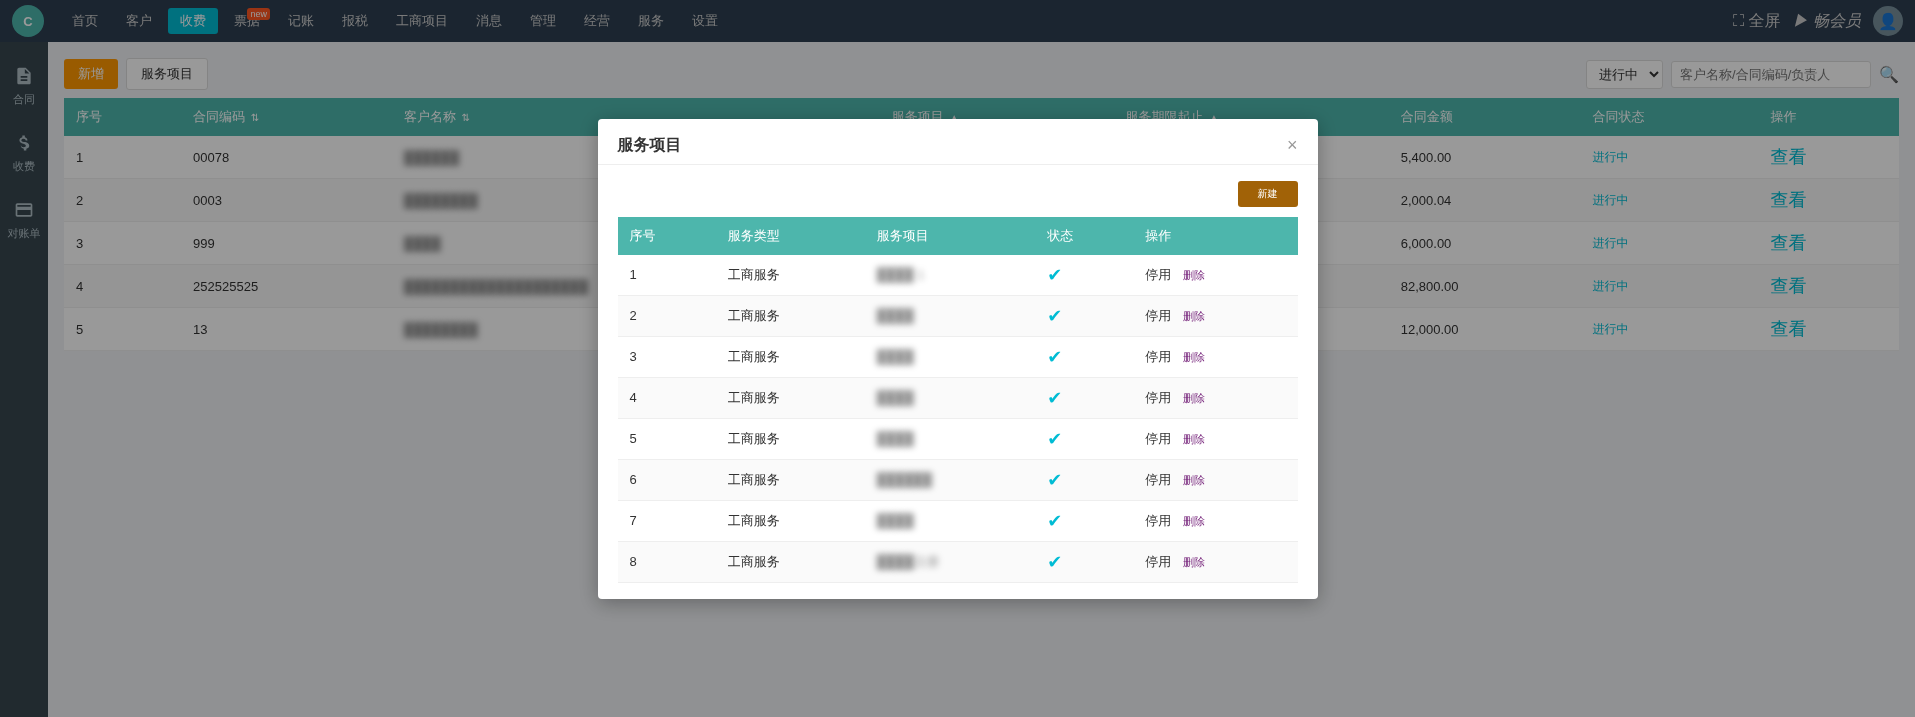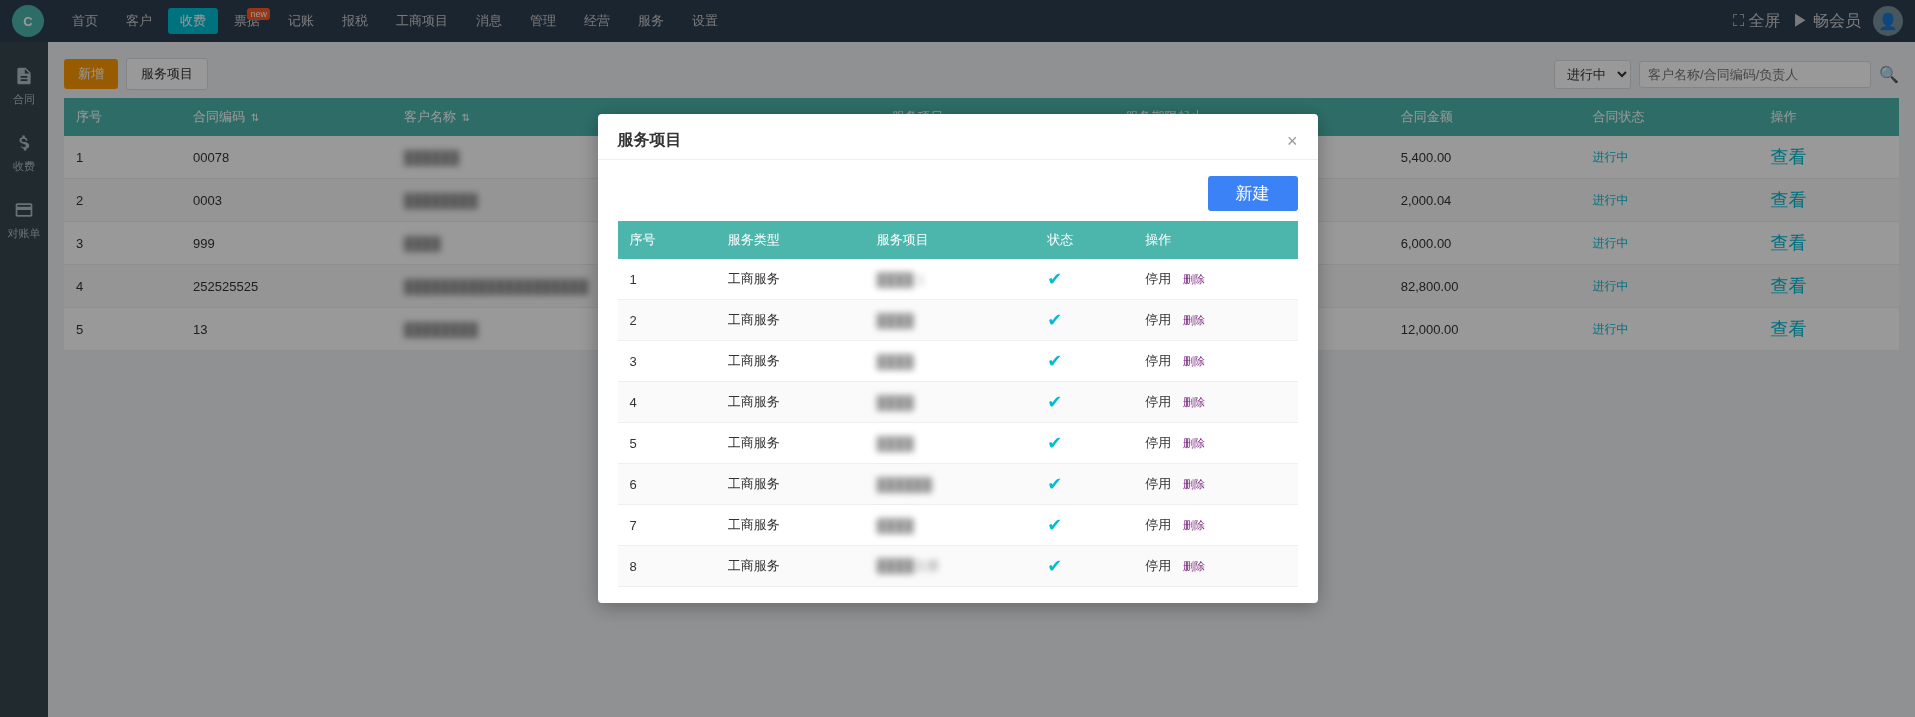--- a/index.html
+++ b/index.html
@@ -73,21 +73,21 @@
     }
     .toolbar-right {
       margin-left: auto; display: flex; align-items: center; gap: 8px;
     }
     .status-select {
       border: 1px solid #ddd; padding: 5px 8px; border-radius: 3px; font-size: 13px;
       background: white; color: #333;
     }
     .search-box {
       border: 1px solid #ddd; padding: 5px 8px; border-radius: 3px;
-      font-size: 13px; width: 232px;
+      font-size: 13px; width: 200px;
     }
     .search-icon-btn {
       background: none; border: none; cursor: pointer; color: #999; font-size: 16px;
     }
 
     
     .data-table {
       width: 100%; border-collapse: collapse; background: white;
     }
     .data-table thead tr {
@@ -127,22 +127,22 @@
       border-bottom: 1px solid #eee; display: flex; justify-content: space-between;
       align-items: center;
     }
     .modal-close {
       cursor: pointer; color: #999; font-size: 18px; line-height: 1;
       background: none; border: none;
     }
     .modal-body { padding: 16px 20px; flex: 1; overflow: auto; }
     .modal-toolbar { display: flex; justify-content: flex-end; margin-bottom: 10px; }
     .btn-new-modal {
-      background: #3b82f6; color: white; border: none; padding: 6px 28px;
-      border-radius: 3px; cursor: pointer; font-size: 17px;
+      background: #a16207; color: white; border: none; padding: 6px 20px;
+      border-radius: 3px; cursor: pointer; font-size: 10px;
     }
     .modal-table {
       width: 100%; border-collapse: collapse;
     }
     .modal-table thead tr { background: #4db6ac; color: white; }
     .modal-table thead th {
       padding: 10px 12px; font-weight: normal; font-size: 13px; text-align: left;
     }
     .modal-table tbody tr { border-bottom: 1px solid #eee; }
     .modal-table tbody tr:nth-child(even) { background: #fafafa; }
@@ -167,21 +167,21 @@
     <span class="nav-item">报税</span>
     <span class="nav-item">工商项目</span>
     <span class="nav-item">消息</span>
     <span class="nav-item">管理</span>
     <span class="nav-item">经营</span>
     <span class="nav-item">服务</span>
     <span class="nav-item">设置</span>
   </div>
   <div class="nav-right">
     <span style="cursor:pointer;">⛶ 全屏</span>
-    <span style="cursor:pointer;">▶ 畅会员</span>
+    <span style="cursor:pointer;font-style:italic;">▶ 畅会员</span>
     <div class="avatar">👤</div>
   </div>
 </nav>
 
 <div class="layout">
 
   <aside class="sidebar">
     <div class="sidebar-item">
       <div class="s-icon">
         <svg width="20" height="20" viewBox="0 0 24 24" fill="#b0bec5">

